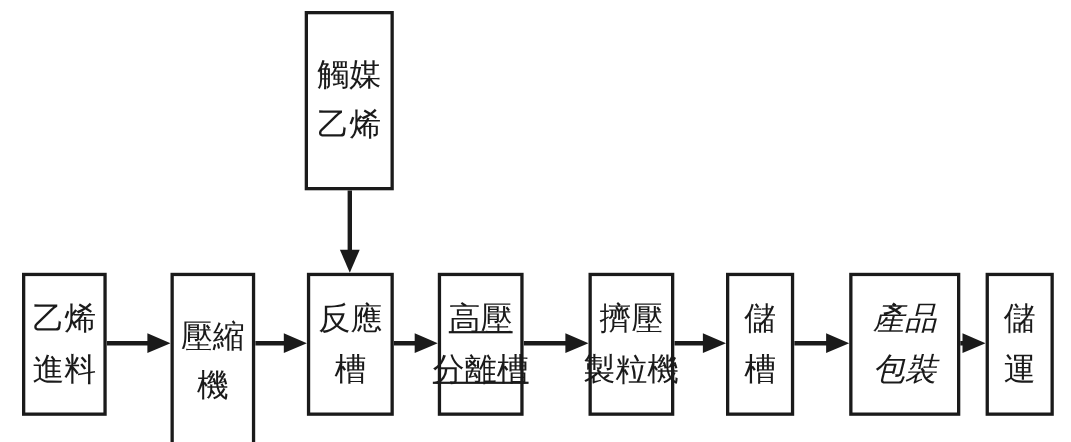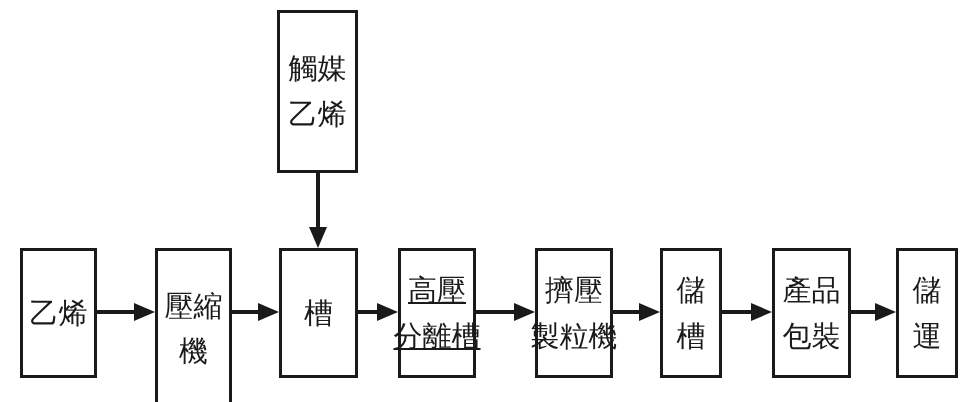--- a/index.html
+++ b/index.html
@@ -92,47 +92,49 @@
     </g>
   </svg>
 
   <div class="node" style="left:277px; top:10px; width:81px; height:163px;">
     <span>觸媒</span>
     <span>乙烯</span>
   </div>
 
   <div class="node" style="left:20px; top:248px; width:77px; height:130px;">
     <span>乙烯</span>
+    <span>進料</span>
   </div>
 
   <div class="node" style="left:155px; top:248px; width:77px; height:162px;gap:16px;">
     <span>壓縮</span>
     <span>機</span>
   </div>
 
   <div class="node" style="left:279px; top:248px; width:79px; height:130px;">
+    <span>反應</span>
     <span>槽</span>
   </div>
 
   <div class="node" style="left:398px; top:248px; width:78px; height:130px;text-decoration:underline;">
     <span>高壓</span>
     <span>分離槽</span>
   </div>
 
   <div class="node" style="left:535px; top:248px; width:78px; height:130px;">
     <span>擠壓</span>
     <span>製粒機</span>
   </div>
 
   <div class="node" style="left:660px; top:248px; width:62px; height:130px;">
     <span>儲</span>
     <span>槽</span>
   </div>
 
-  <div class="node" style="left:772px; top:248px; width:79px; height:130px;">
+  <div class="node" style="left:772px; top:248px; width:101px; height:130px;font-style:italic;">
     <span>產品</span>
     <span>包裝</span>
   </div>
 
   <div class="node" style="left:896px; top:248px; width:62px; height:130px;">
     <span>儲</span>
     <span>運</span>
   </div>
 
 </div>

